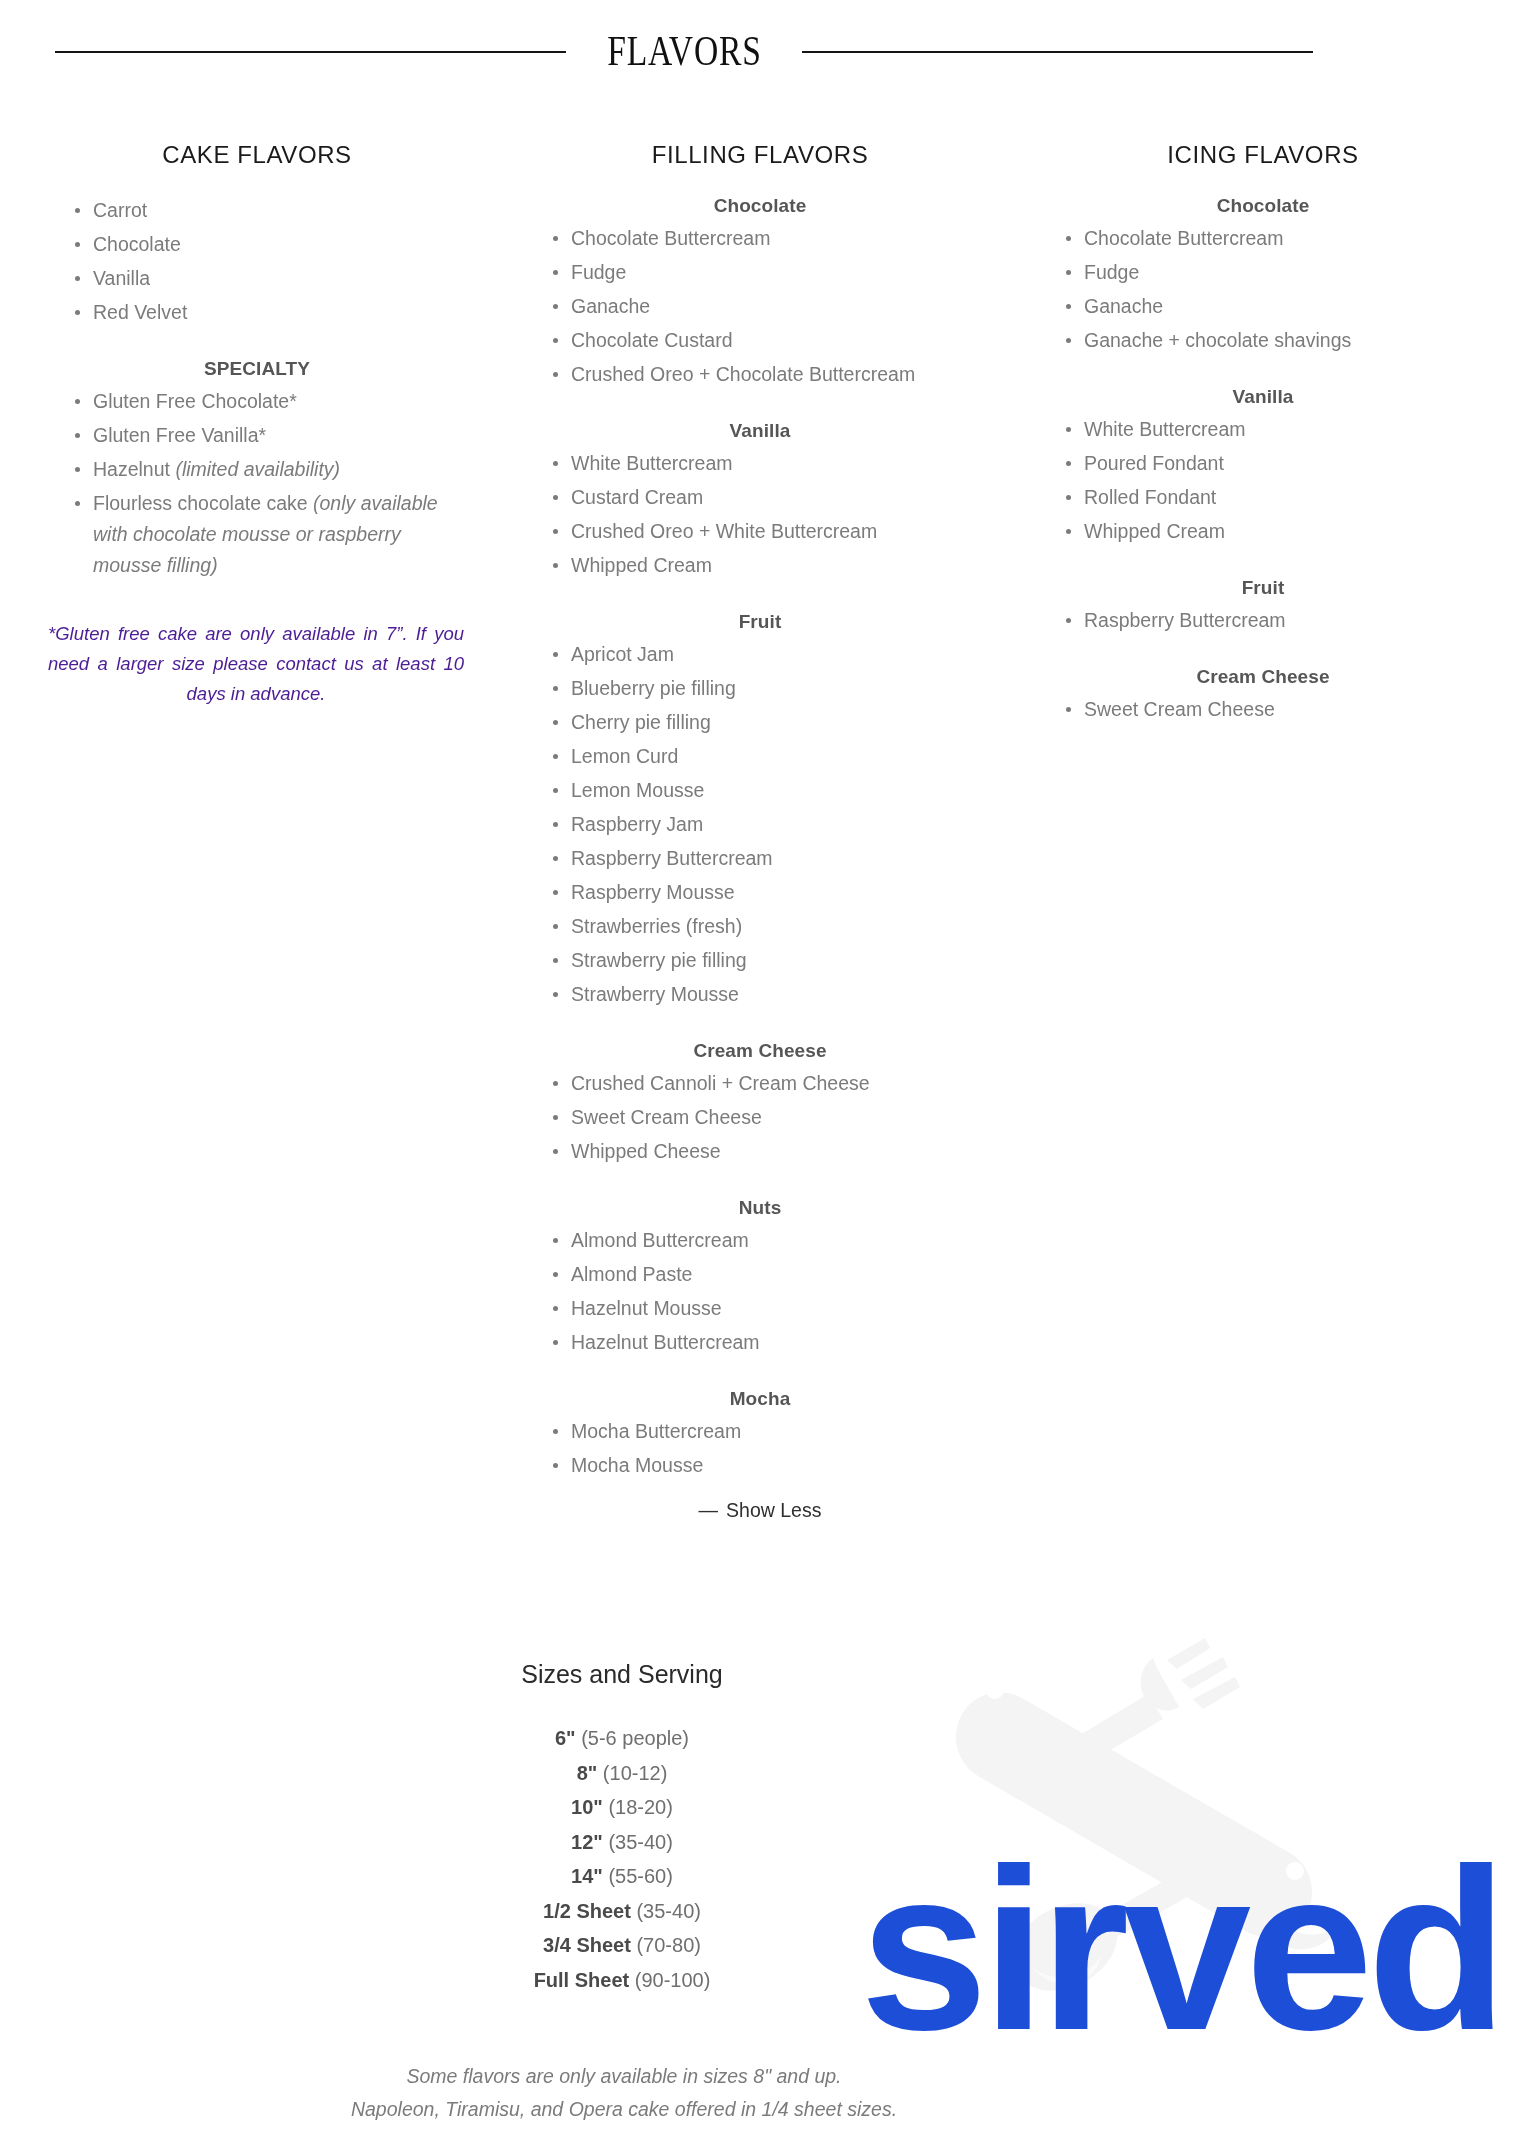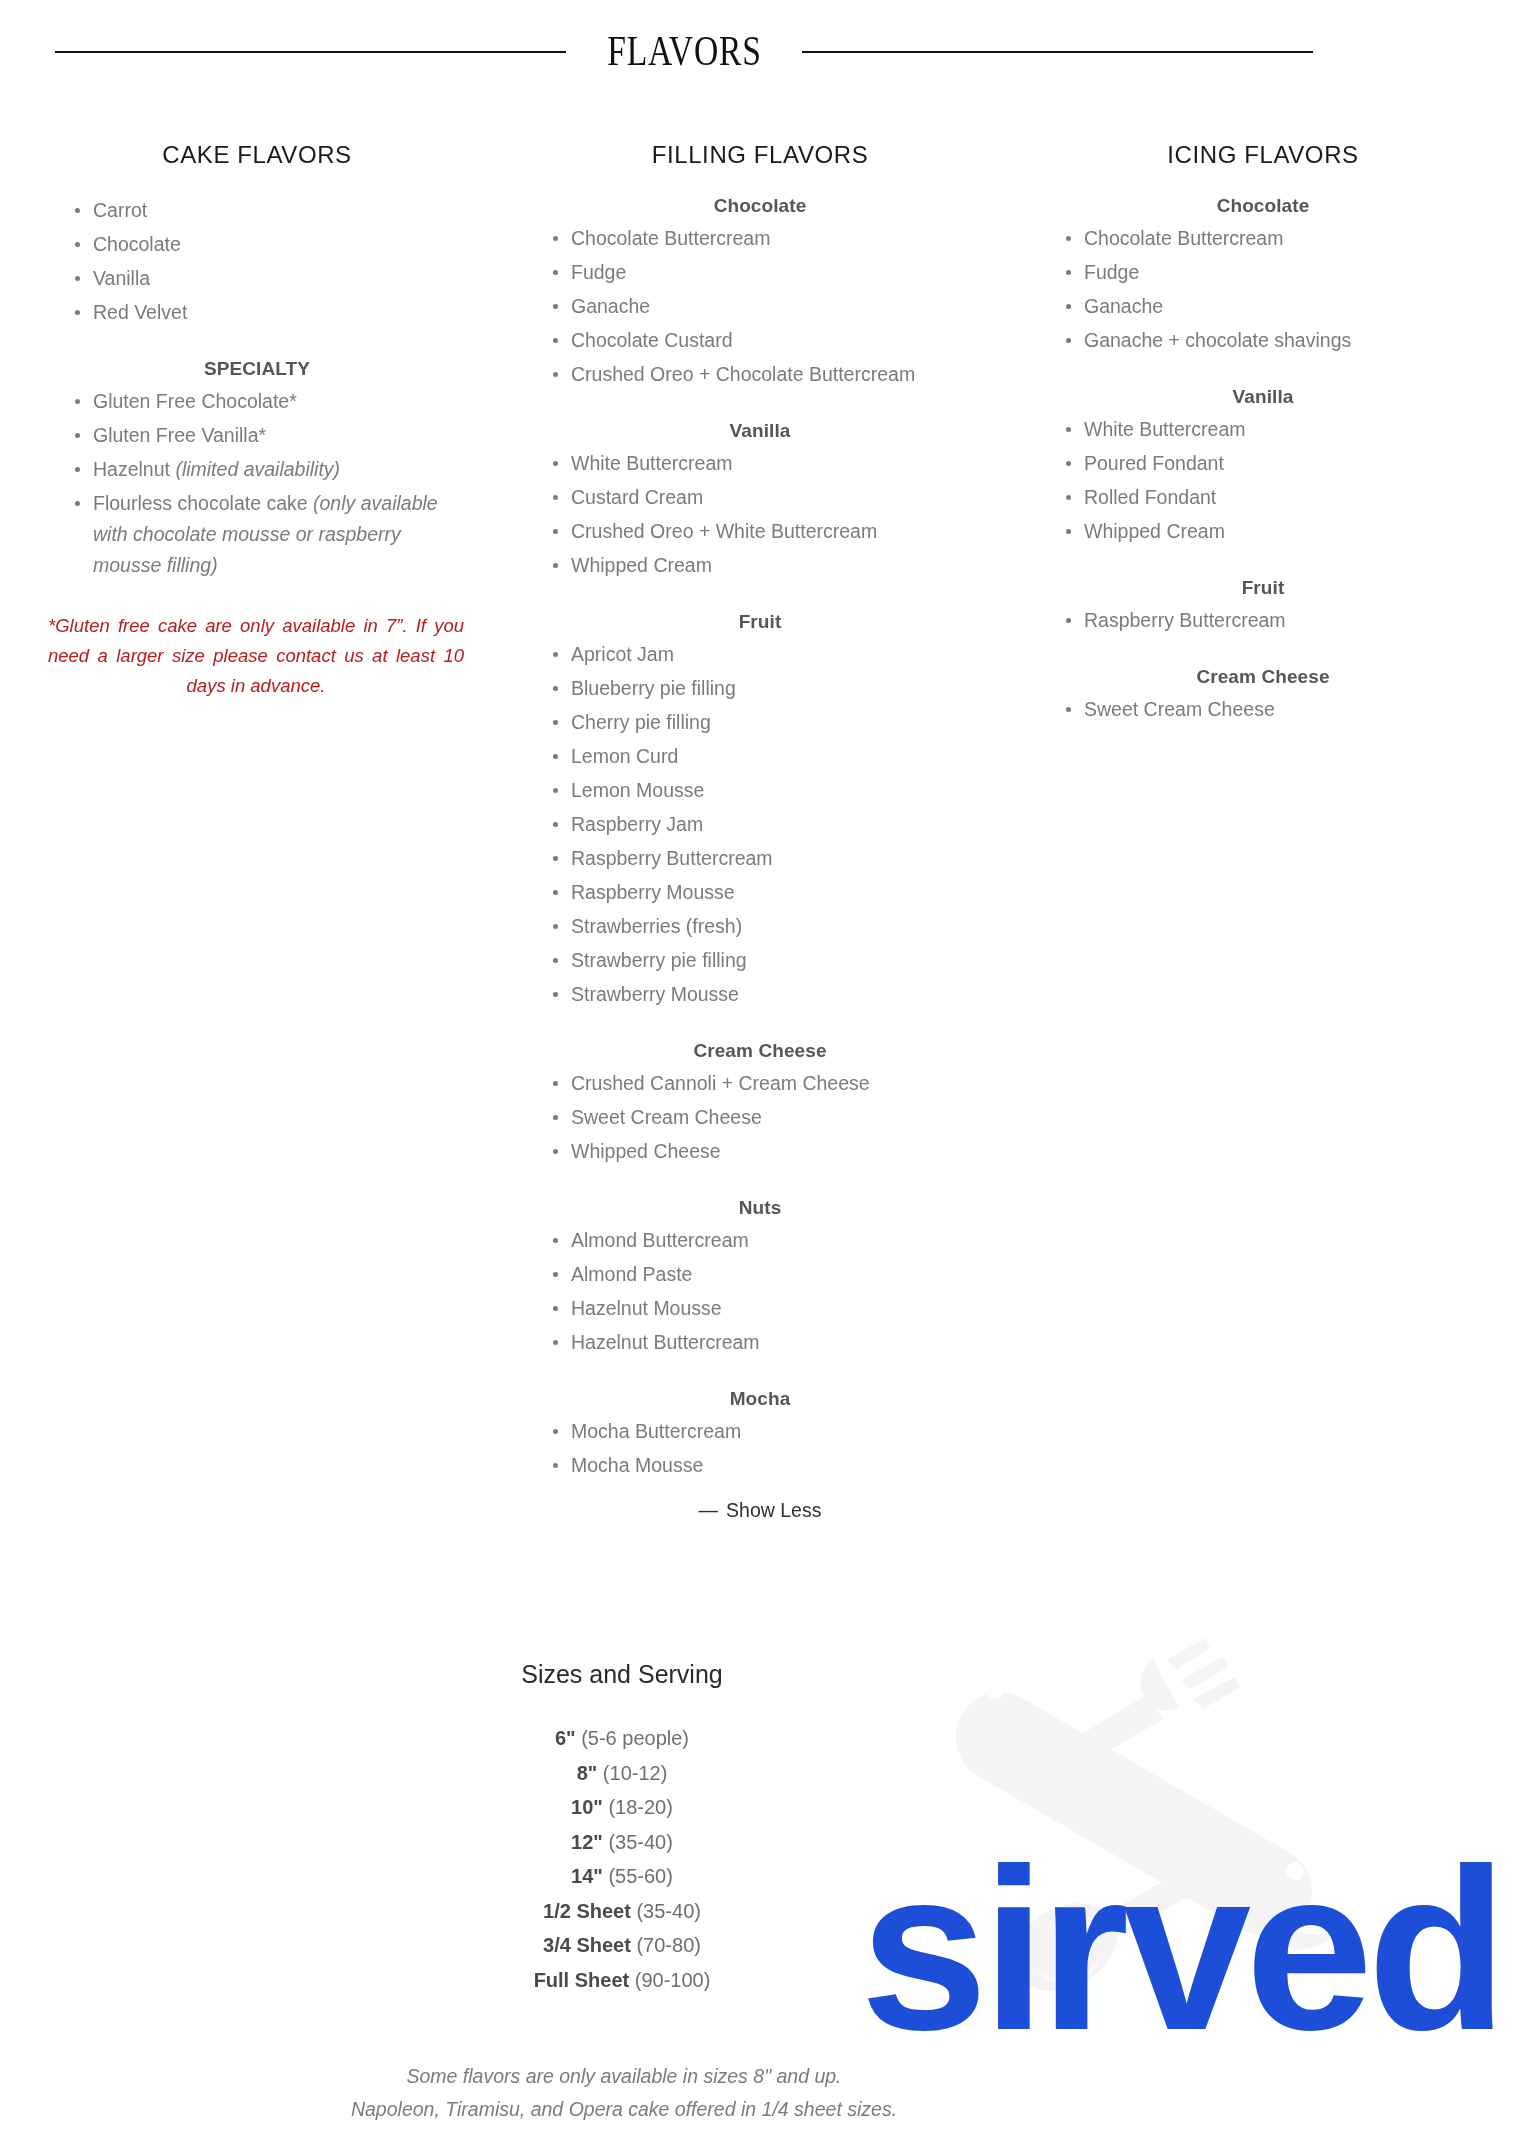--- a/index.html
+++ b/index.html
@@ -108,25 +108,25 @@
   .col-cake ul.flavlist li { padding-left: 48px; }
   .col-cake ul.flavlist li::before { left: 30px; }
 
   .col-filling ul.flavlist li { padding-left: 38px; }
   .col-filling ul.flavlist li::before { left: 20px; }
 
   .col-icing ul.flavlist li { padding-left: 38px; }
   .col-icing ul.flavlist li::before { left: 20px; }
 
   .note {
-    margin-top: 30px;
+    margin-top: 38px;
     font-style: italic;
     font-size: 18.5px;
     line-height: 30px;
-    color: #b91c1c;
+    color: #4c1d95;
     text-align: justify;
     text-align-last: center;
     padding: 0 8px 0 6px;
   }
 
   .show-less {
     margin-top: 18px;
     text-align: center;
     font-size: 19.5px;
     color: #2f2f2f;

